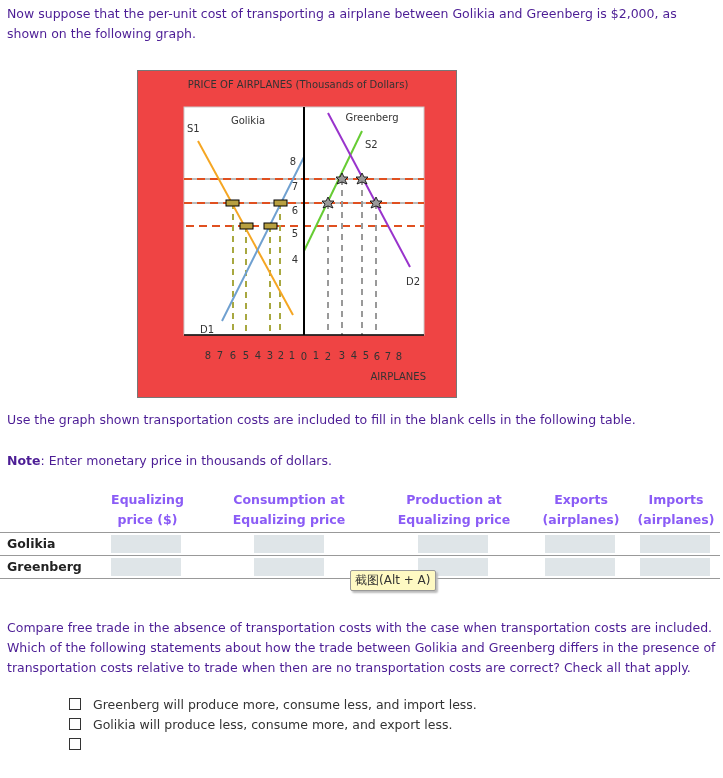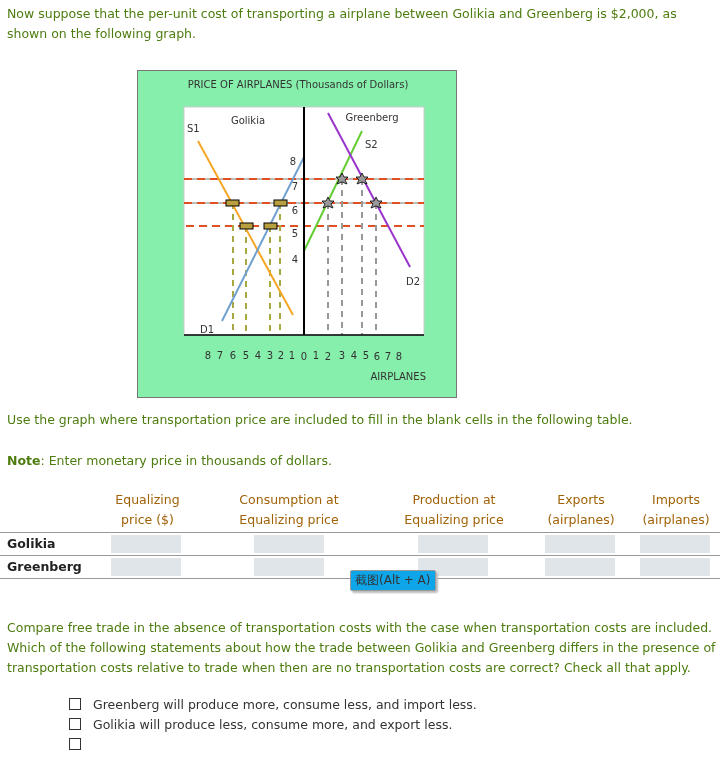--- a/index.html
+++ b/index.html
@@ -2,48 +2,48 @@
 <html><head>
 <meta charset="utf-8">
 <style>
   * { box-sizing: border-box; margin: 0; padding: 0; }
   body {
     width: 723px; height: 778px; background: #ffffff;
     font-family: "DejaVu Sans", sans-serif; color: #333333;
     position: relative; overflow: hidden;
   }
   .para {
-    position: absolute; left: 7px; font-size: 12.5px; line-height: 20px; color: #4d7c0f;
+    position: absolute; left: 7px; font-size: 12.5px; line-height: 20px; color: #4c1d95;
   }
   #intro { top: 4px; width: 712px; }
   #instr { top: 410px; }
   #note { top: 451px; }
   #compare { top: 618px; width: 712px; }
   #note b { font-weight: bold; }
 
   .graph-box {
     position: absolute; left: 137px; top: 70px; width: 320px; height: 328px;
-    border: 1px solid #777; background: #86efac;
+    border: 1px solid #777; background: #ef4444;
   }
   .graph-box svg { position: absolute; left: 0; top: 0; }
   .gtext { font-family: "DejaVu Sans", sans-serif; fill: #333; }
   .th {
-    position: absolute; font-weight: normal; font-size: 12.5px; line-height: 20px;
-    color: #a16207; text-align: center;
+    position: absolute; font-weight: bold; font-size: 12.5px; line-height: 20px;
+    color: #8b5cf6; text-align: center;
   }
   .rowlabel {
     position: absolute; left: 7px; font-weight: bold; font-size: 12.5px; color: #222;
   }
   .hline { position: absolute; left: 0; width: 720px; height: 1px; background: #999; }
   .cell {
     position: absolute; width: 70px; height: 18px; background: #dfe5e8; border: none;
   }
   .tooltip {
     position: absolute; left: 350px; top: 570px; padding: 1px 4px;
-    font-size: 12px; color: #333; background: #0ea5e9;
+    font-size: 12px; color: #333; background: #fef9c3;
     border: 1px solid #999; box-shadow: 2px 2px 2px #bbb; border-radius: 2px;
   }
 
   .checks { position: absolute; left: 25px; top: 694px; }
   .check-row { display: flex; align-items: center; height: 20px; font-size: 12.5px; color: #333; padding-left: 44px; }
   .checkbox { width: 12px; height: 12px; border: 1px solid #333; background: #fff; margin-right: 12px; }
 </style>
 </head>
 <body>
 
@@ -133,21 +133,21 @@
       <text class="gtext" x="228" y="288">5</text>
       <text class="gtext" x="239" y="289">6</text>
       <text class="gtext" x="250" y="289">7</text>
       <text class="gtext" x="261" y="289">8</text>
     </g>
 
     <text class="gtext" x="288" y="309" font-size="10" text-anchor="end">AIRPLANES</text>
   </svg>
 </div>
 
-<div id="instr" class="para">Use the graph where transportation price are included to fill in the blank cells in the following table.</div>
+<div id="instr" class="para">Use the graph shown transportation costs are included to fill in the blank cells in the following table.</div>
 <div id="note" class="para"><b>Note</b><span>: Enter monetary price in thousands of dollars.</span></div>
 
 <div>
   <div class="th" style="left:100px; top:490px; width:95px;">
       <div>Equalizing</div>
       <div>price ($)</div>
     </div>
   <div class="th" style="left:228px; top:490px; width:122px;">
       <div>Consumption at</div>
       <div>Equalizing price</div>

